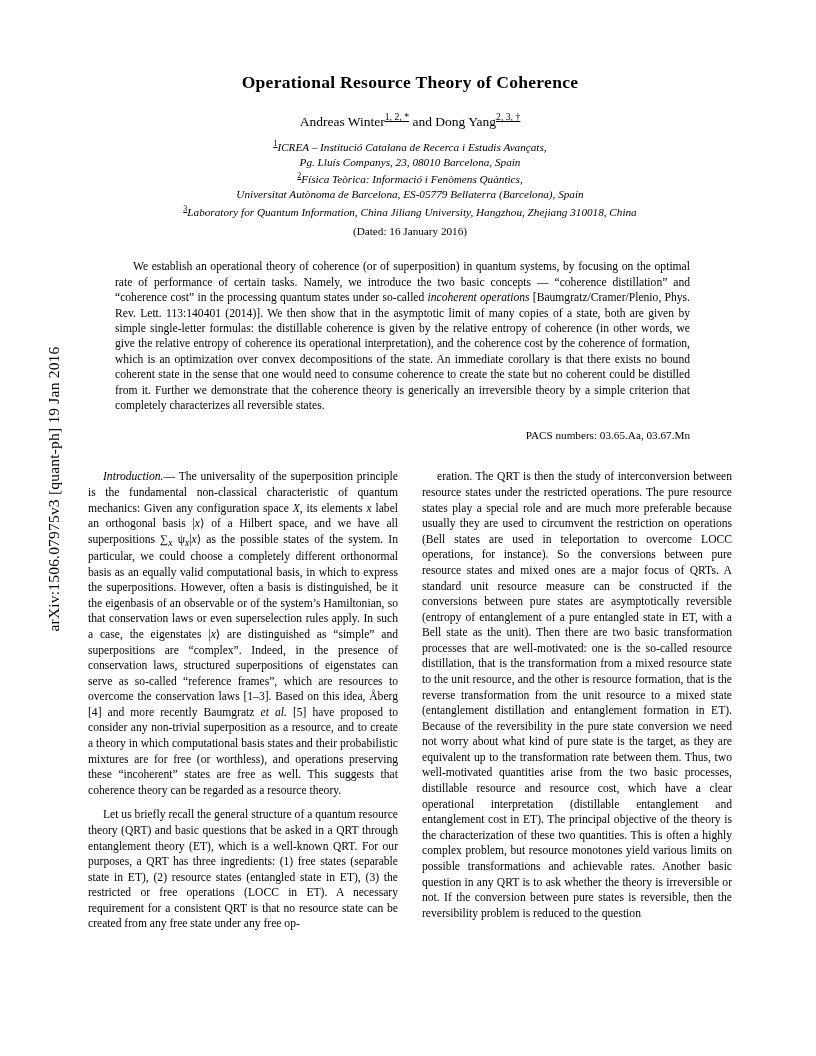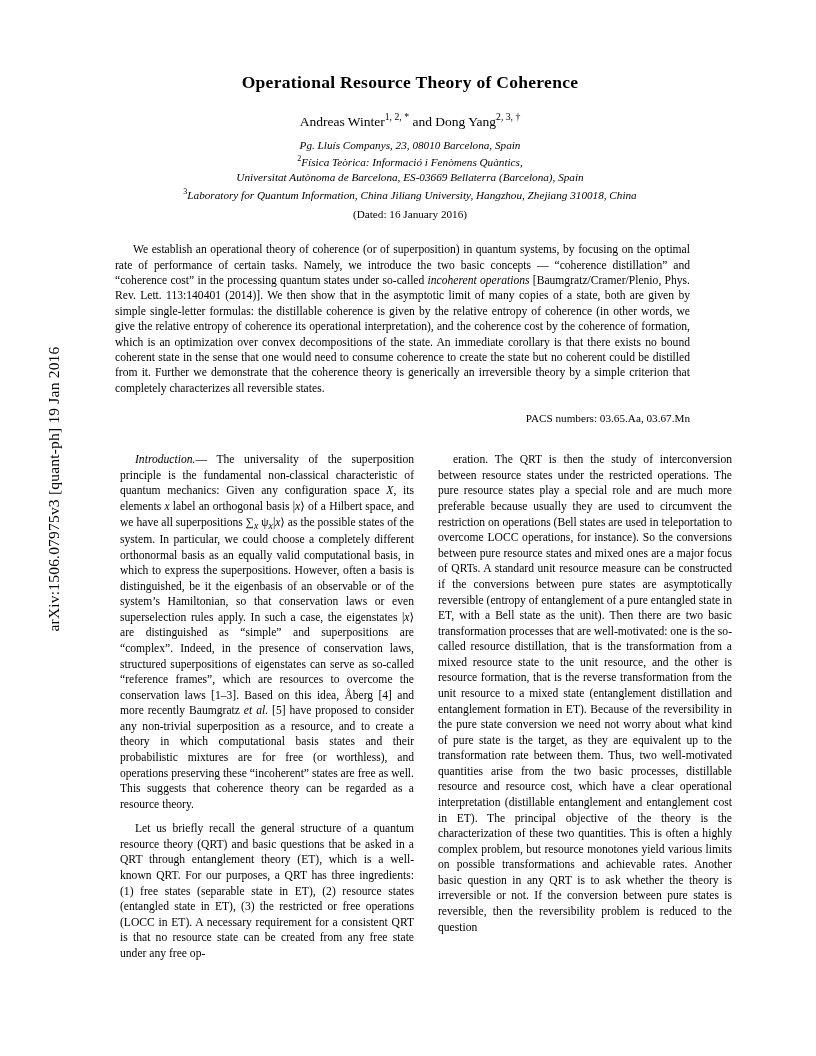--- a/index.html
+++ b/index.html
@@ -46,21 +46,21 @@
     text-align: center;
     font-size: 13.5px;
     margin-bottom: 8px;
   }
   .affils {
     text-align: center;
     font-size: 11.2px;
     font-style: italic;
     line-height: 1.38;
   }
-  sup { font-size: 72%; vertical-align: super; font-style: normal;}
+  sup { font-size: 72%; vertical-align: super; font-style: normal; text-decoration: underline;}
   .date {
     text-align: center;
     font-size: 11.2px;
     margin-top: 4px;
     font-style: normal;
   }
   .abstract {
     margin: 20px 42px 0 27px;
     font-size: 11.6px;
     line-height: 1.33;
@@ -69,21 +69,20 @@
   }
   .pacs {
     margin: 16px 42px 0 42px;
     font-size: 11.2px;
     text-align: right;
   }
   .cols {
     margin-top: 28px;
     display: flex;
     gap: 24px;
-    margin-left: 32px;
   }
   .col {
     width: 310px;
     font-size: 11.6px;
     line-height: 1.345;
     text-align: justify;
   }
   .col p {
     margin: 0 0 9px 0;
     text-indent: 15px;
@@ -98,23 +97,24 @@
 
   <div class="arxiv-stamp">arXiv:1506.07975v3  [quant-ph]  19 Jan 2016</div>
 
   <div class="content">
 
     <h1 class="title">Operational Resource Theory of Coherence</h1>
 
     <div class="authors">Andreas Winter<sup>1, 2, *</sup> and Dong Yang<sup>2, 3, †</sup></div>
 
     <div class="affils">
+      <div><sup>1</sup>ICREA – Institució Catalana de Recerca i Estudis Avançats,</div>
       <div>Pg. Lluís Companys, 23, 08010 Barcelona, Spain</div>
       <div><sup>2</sup>Física Teòrica: Informació i Fenòmens Quàntics,</div>
-      <div>Universitat Autònoma de Barcelona, ES-03669 Bellaterra (Barcelona), Spain</div>
+      <div>Universitat Autònoma de Barcelona, ES-05779 Bellaterra (Barcelona), Spain</div>
       <div><sup>3</sup>Laboratory for Quantum Information, China Jiliang University, Hangzhou, Zhejiang 310018, China</div>
       <div class="date">(Dated: 16 January 2016)</div>
     </div>
 
     <div class="abstract">We establish an operational theory of coherence (or of superposition) in quantum systems, by focusing on the optimal rate of performance of certain tasks. Namely, we introduce the two basic concepts — “coherence distillation” and “coherence cost” in the processing quantum states under so-called <span class="it">incoherent operations</span> [Baumgratz/Cramer/Plenio, Phys. Rev. Lett. 113:140401 (2014)]. We then show that in the asymptotic limit of many copies of a state, both are given by simple single-letter formulas: the distillable coherence is given by the relative entropy of coherence (in other words, we give the relative entropy of coherence its operational interpretation), and the coherence cost by the coherence of formation, which is an optimization over convex decompositions of the state. An immediate corollary is that there exists no bound coherent state in the sense that one would need to consume coherence to create the state but no coherent could be distilled from it. Further we demonstrate that the coherence theory is generically an irreversible theory by a simple criterion that completely characterizes all reversible states.</div>
 
     <div class="pacs">PACS numbers: 03.65.Aa, 03.67.Mn</div>
 
     <div class="cols">
       <div class="col">

